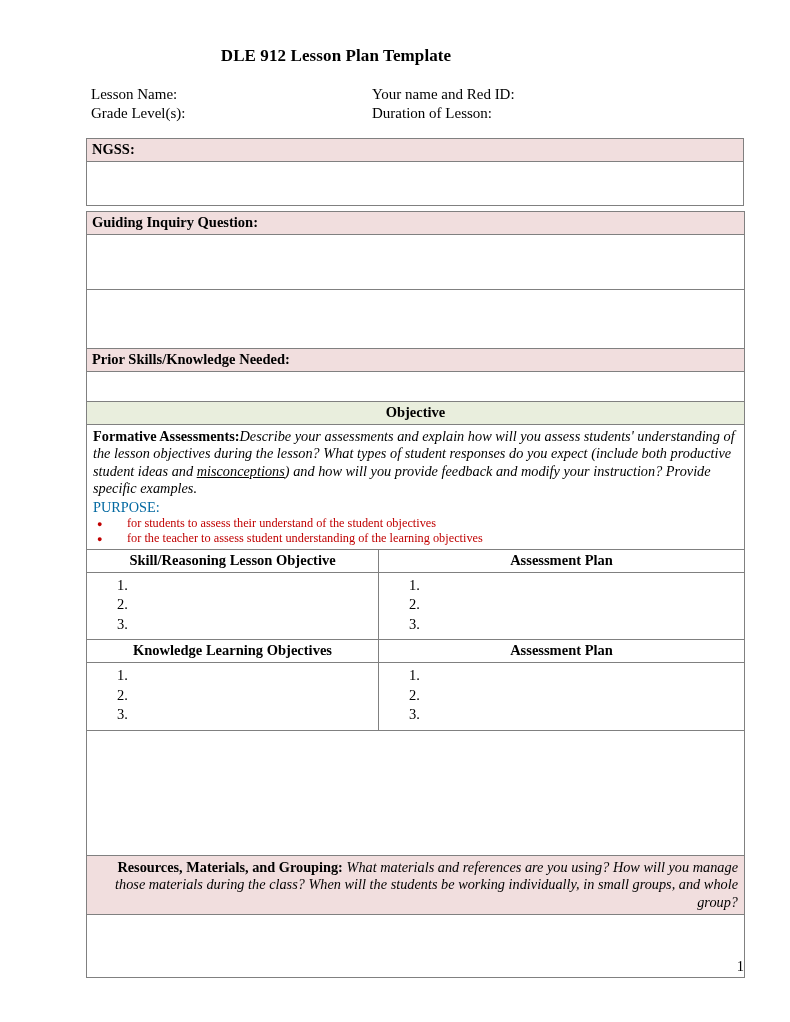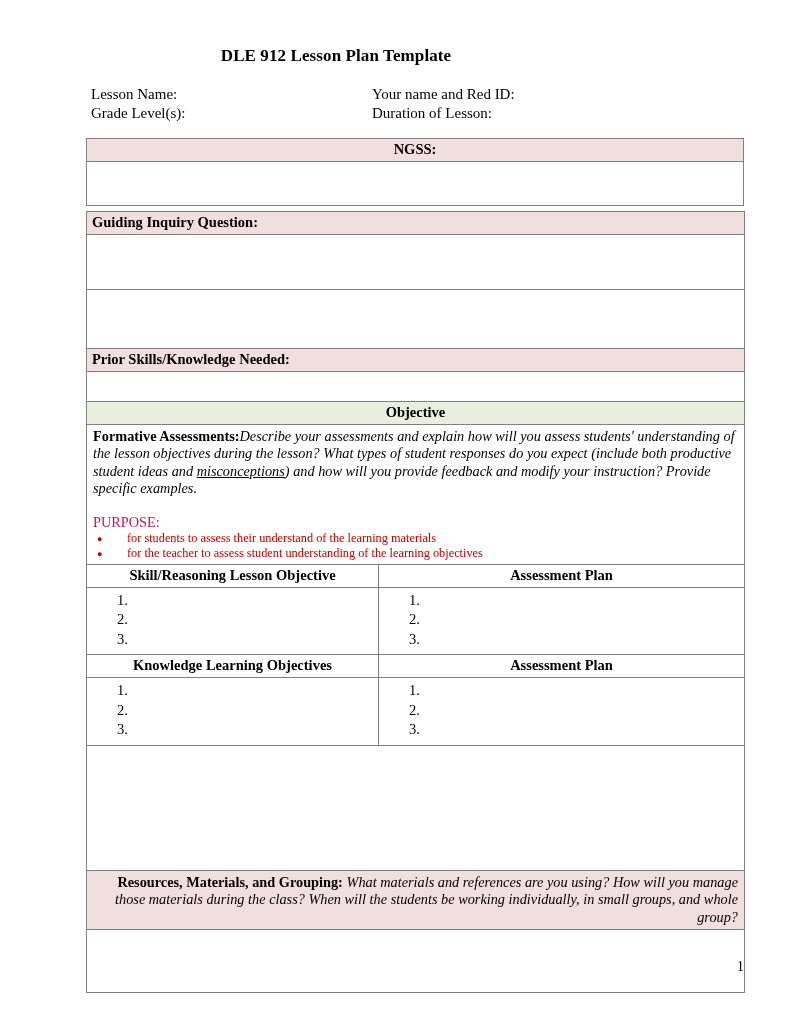--- a/index.html
+++ b/index.html
@@ -75,42 +75,42 @@
     background: #e9eedd;
     font-weight: bold;
     font-size: 14.5px;
     text-align: center;
     padding: 2px 5px 3px 5px !important;
     line-height: 17px;
   }
   .blank { background: #ffffff; }
 
   
-  #tbl-ngss { top: 138px; text-align: center; }
+  #tbl-ngss { top: 138px; }
   #tbl-ngss .blank { height: 36px; }
 
   
   #tbl-main { top: 211px; }
 
   .cell-pad { padding: 3px 6px 4px 6px !important; }
 
   .formative {
     font-size: 14.3px;
     line-height: 17.4px;
     padding: 3px 6px 2px 6px !important;
   }
   .formative b { font-weight: bold; font-style: normal; }
   .formative i { font-style: italic; }
   .formative u { text-decoration: underline; }
 
   .purpose {
-    color: #be185d;
+    color: #0369a1;
     font-size: 14.3px;
     line-height: 17px;
-    margin-top: 16px;
+    margin-top: 1px;
   }
   .purpose-list {
     margin: 0;
     padding: 0;
     list-style: none;
   }
   .purpose-list li {
     color: #c00000;
     font-size: 12.3px;
     line-height: 15.5px;
@@ -222,21 +222,21 @@
 
     <tr>
       <td class="band-green" colspan="2">Objective</td>
     </tr>
 
     <tr>
       <td class="formative" colspan="2">
         <span><b>Formative Assessments:</b></span><i>Describe your assessments and explain how will you assess students' understanding of the lesson objectives during the lesson? What types of student responses do you expect (include both productive student ideas and </i><i><u>misconceptions</u></i><i>) and how will you provide feedback and modify your instruction? Provide specific examples.</i>
         <div class="purpose">PURPOSE:</div>
         <ul class="purpose-list">
-          <li>for students to assess their understand of the learning materials</li>
+          <li>for students to assess their understand of the student objectives</li>
           <li>for the teacher to assess student understanding of the learning objectives</li>
         </ul>
       </td>
     </tr>
 
     <tr>
       <td class="colhead">Skill/Reasoning Lesson Objective</td>
       <td class="colhead">Assessment Plan</td>
     </tr>
     <tr>

